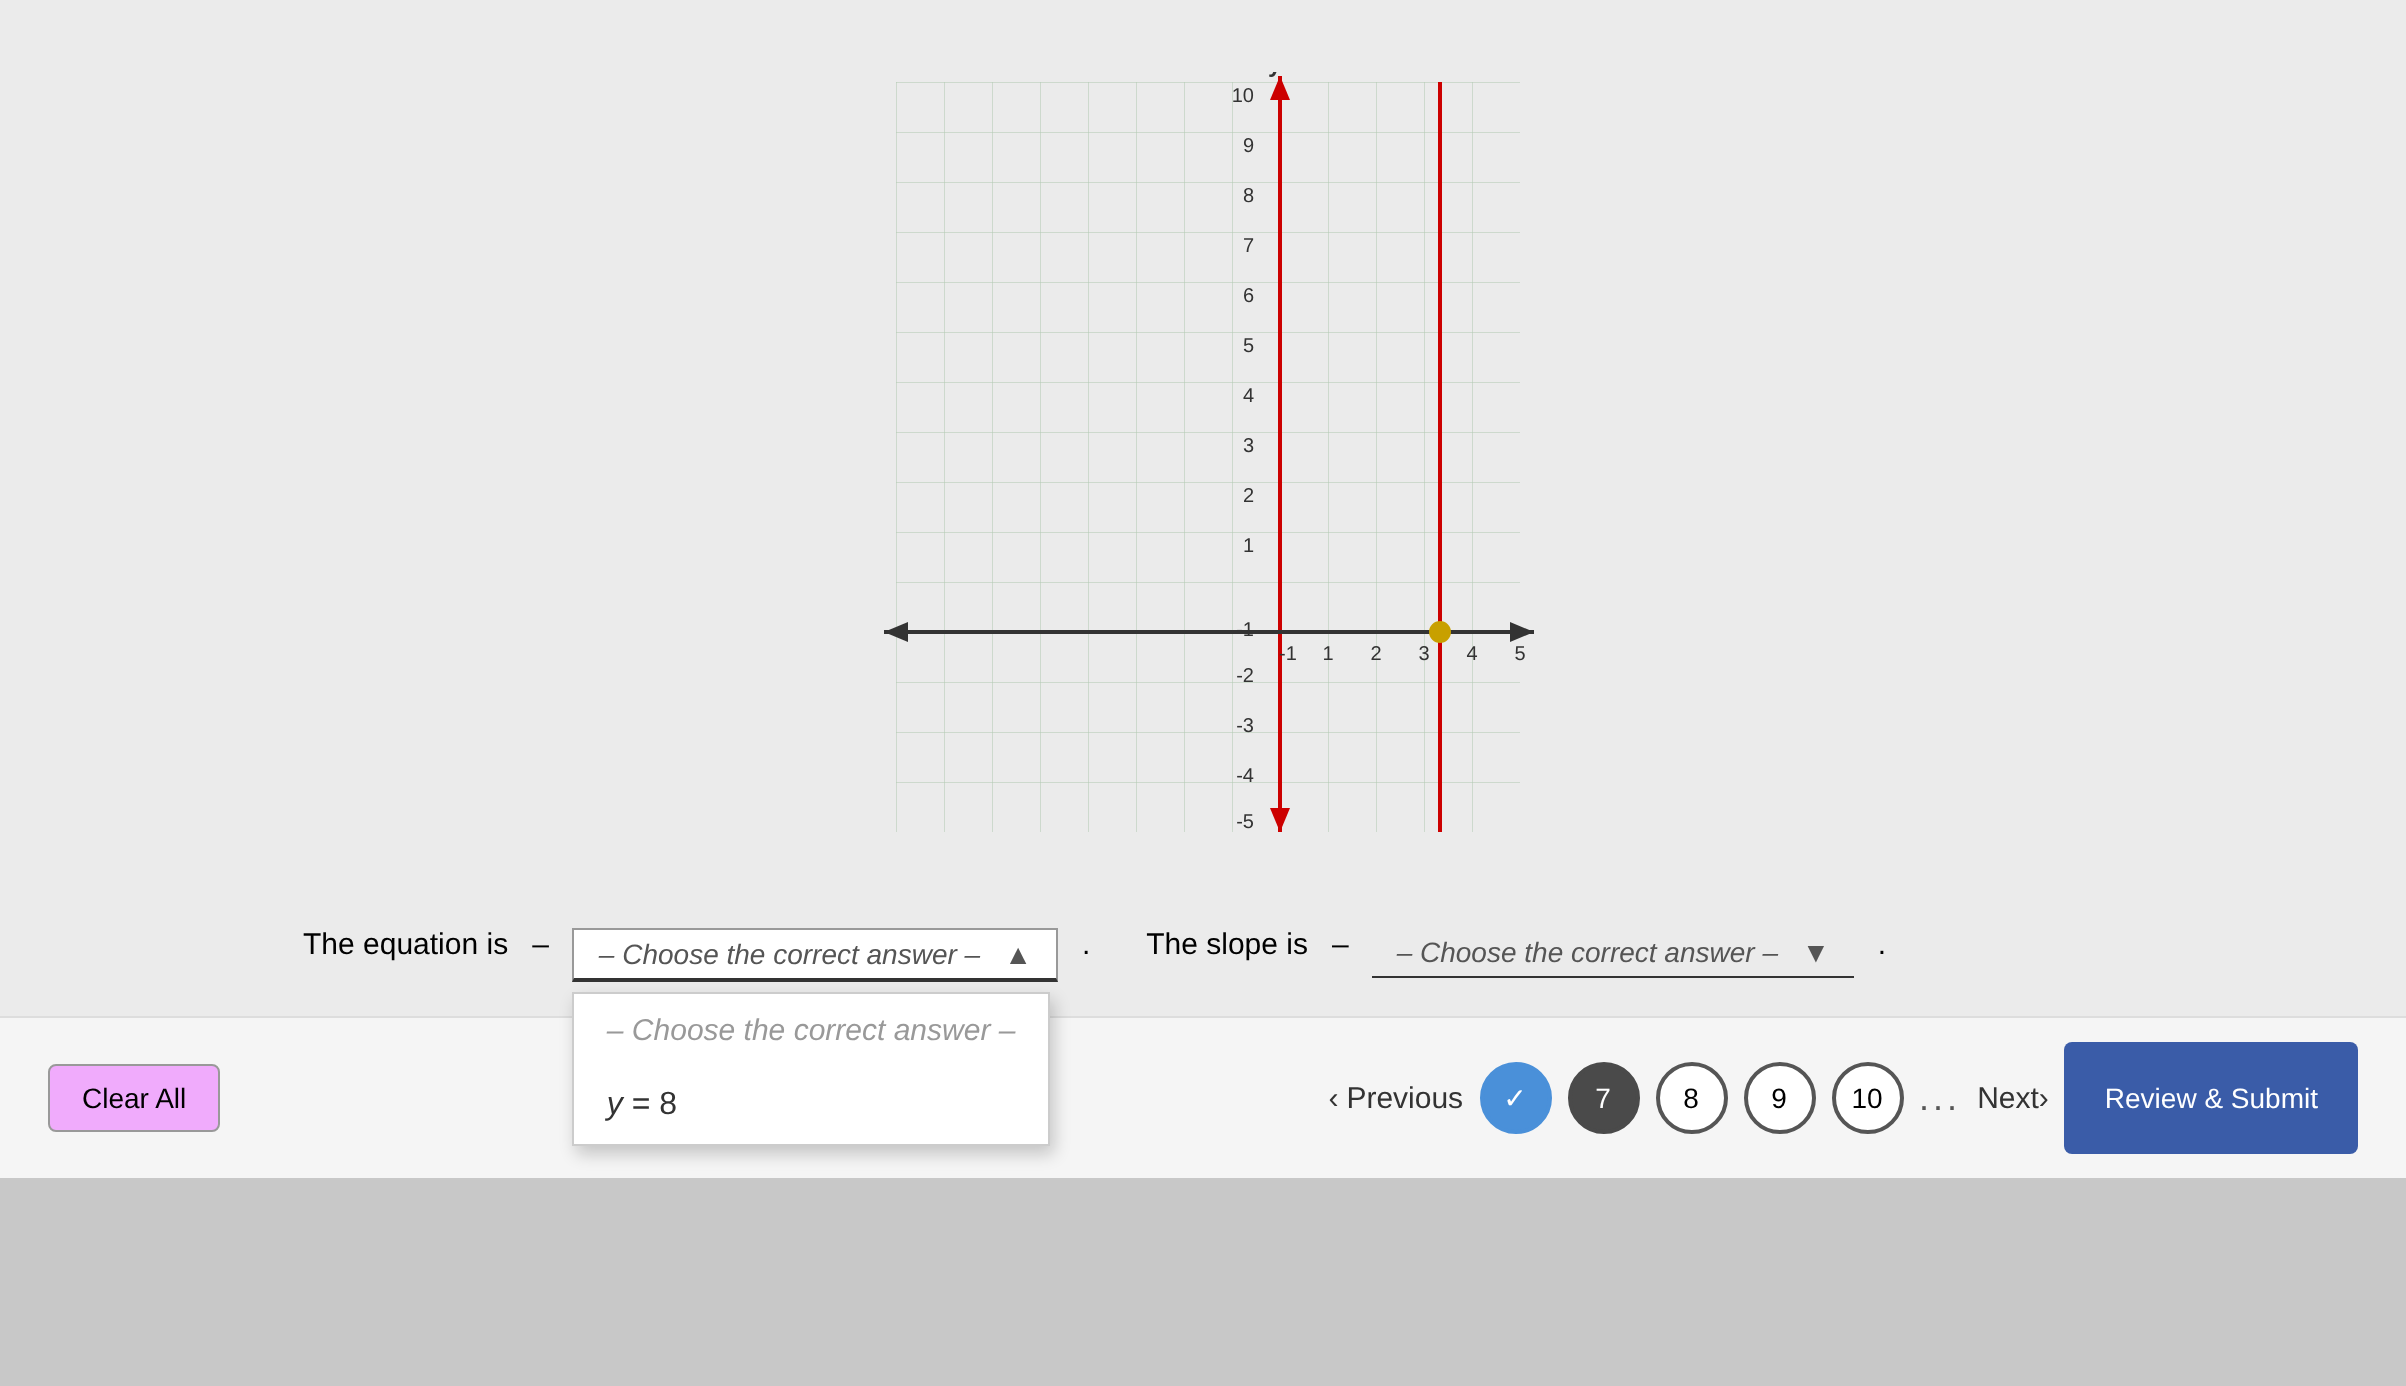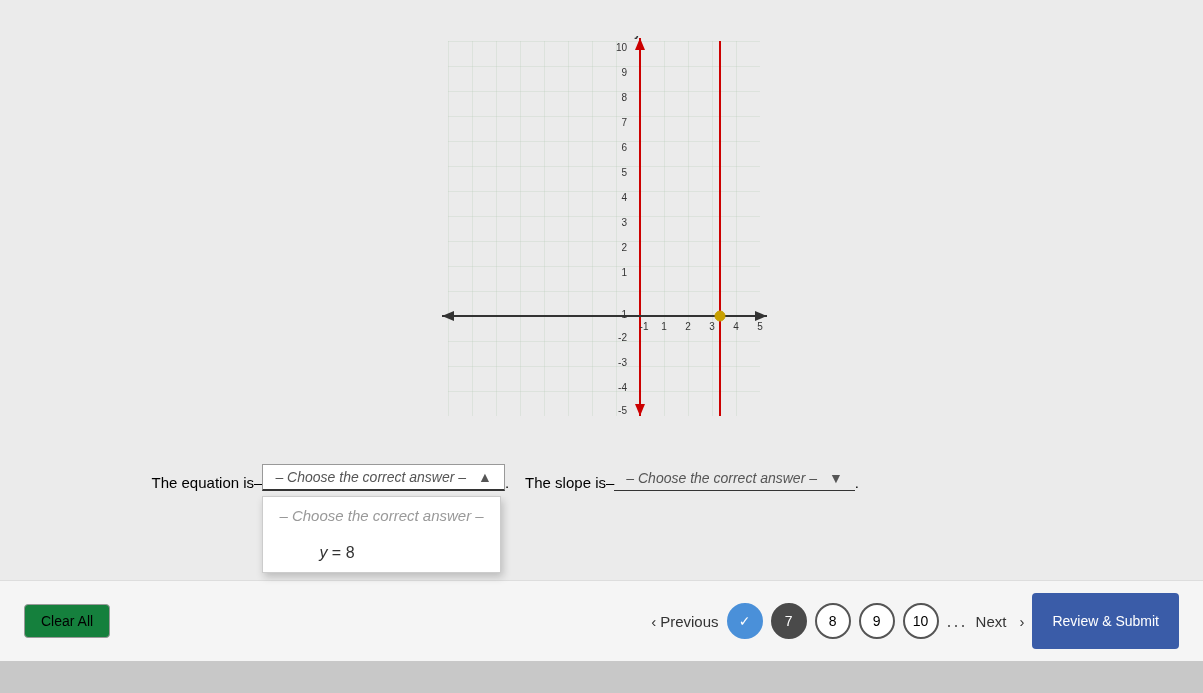--- a/index.html
+++ b/index.html
@@ -14,21 +14,21 @@
 
     
     .graph-container {
       margin-top: 20px;
       position: relative;
       width: 340px;
       height: 420px;
     }
 
     .clear-all-btn {
-      background: #15803d;
+      background: #f0abfc;
       border: 1px solid #999;
       border-radius: 4px;
       padding: 8px 16px;
       font-size: 14px;
       cursor: pointer;
       white-space: nowrap;
     }
 
     .dropdown-btn {
       background: #fff;
@@ -62,21 +62,20 @@
       padding: 10px 16px;
       cursor: pointer;
       color: #555;
       font-style: italic;
     }
 
     .dropdown-menu-item.math {
       font-style: normal;
       color: #333;
       font-size: 16px;
-      margin-left: 40px;
     }
 
     .slope-dropdown {
       border-bottom: 1px solid #333;
       padding: 4px 12px;
       font-size: 14px;
       font-style: italic;
       color: #555;
       min-width: 200px;
       display: flex;
@@ -135,58 +134,58 @@
     }
 
     .next-btn {
       background: transparent;
       border: none;
       font-size: 15px;
       color: #333;
       cursor: pointer;
       display: flex;
       align-items: center;
-      gap: 13px;
+      gap: 0;
     }
 
     .review-btn {
       background: #3a5ca8;
       color: #fff;
       border: none;
       border-radius: 4px;
       padding: 20px 20px;
       font-size: 14px;
       cursor: pointer;
       white-space: nowrap;
     }
 
     
     .page-layout {
       width: 1203px;
-      height: 661px;
+      height: 589px;
       background: #e0e0e0;
       position: relative;
       display: flex;
       flex-direction: column;
     }
 
     .content-area {
       flex: 1;
       display: flex;
       flex-direction: column;
       align-items: center;
       background: #ebebeb;
       padding-top: 16px;
       position: relative;
     }
 
     .question-row {
       display: flex;
-      align-items: flex-end;
-      gap: 0;
+      align-items: flex-start;
+      gap: 12px;
       margin-top: 8px;
       font-size: 15px;
       width: 900px;
       position: relative;
     }
 
     .bottom-section {
       position: absolute;
       bottom: 0;
       left: 0;

